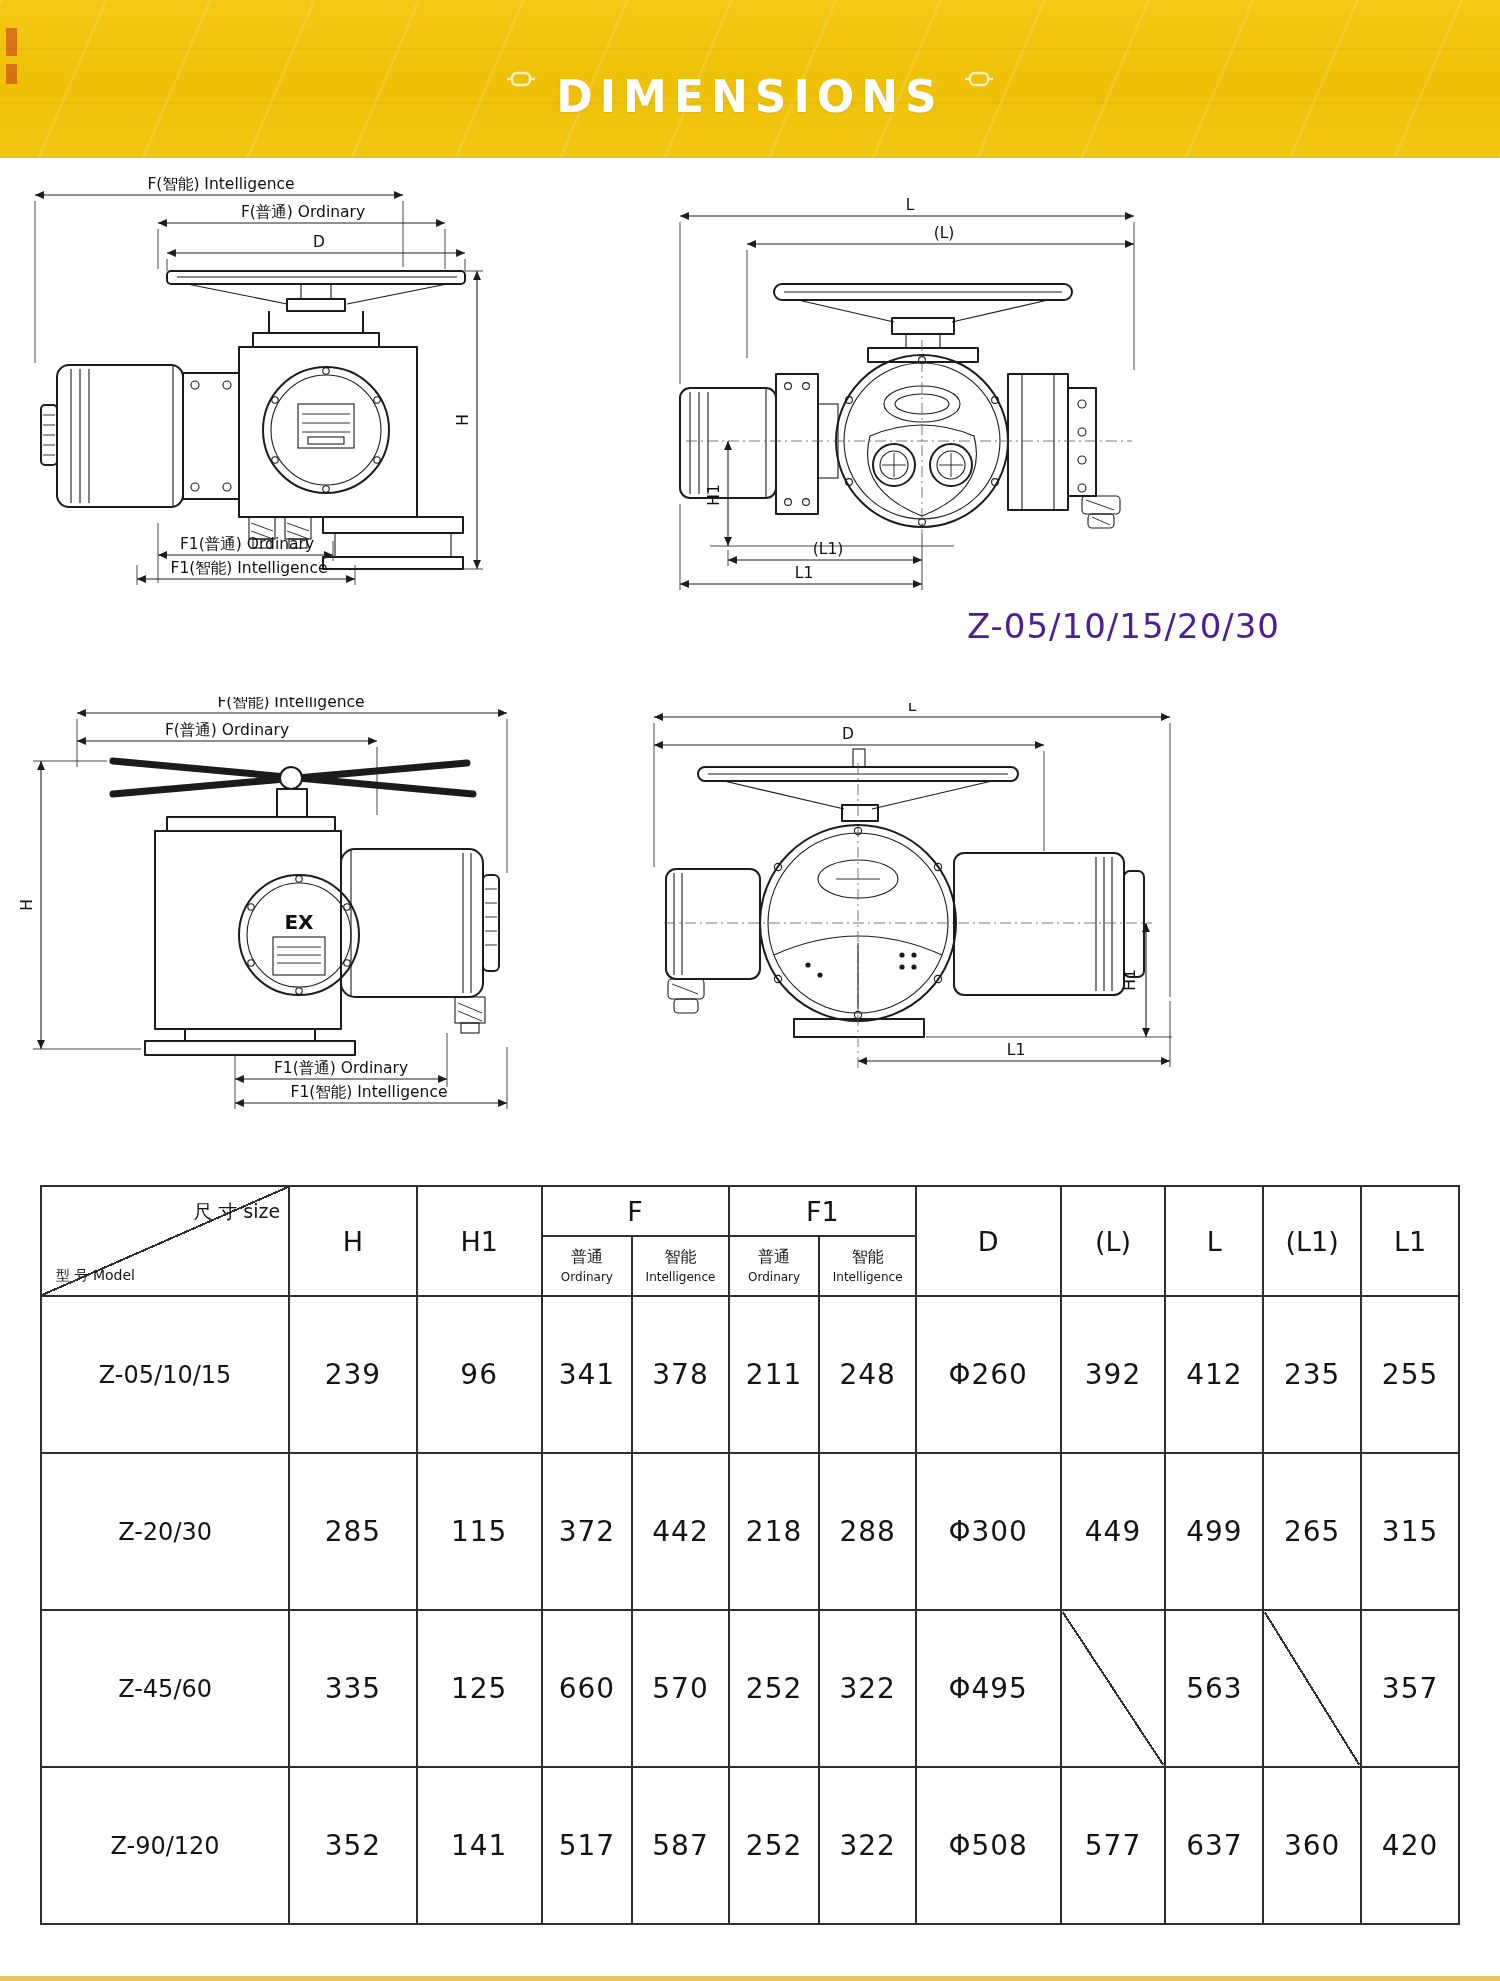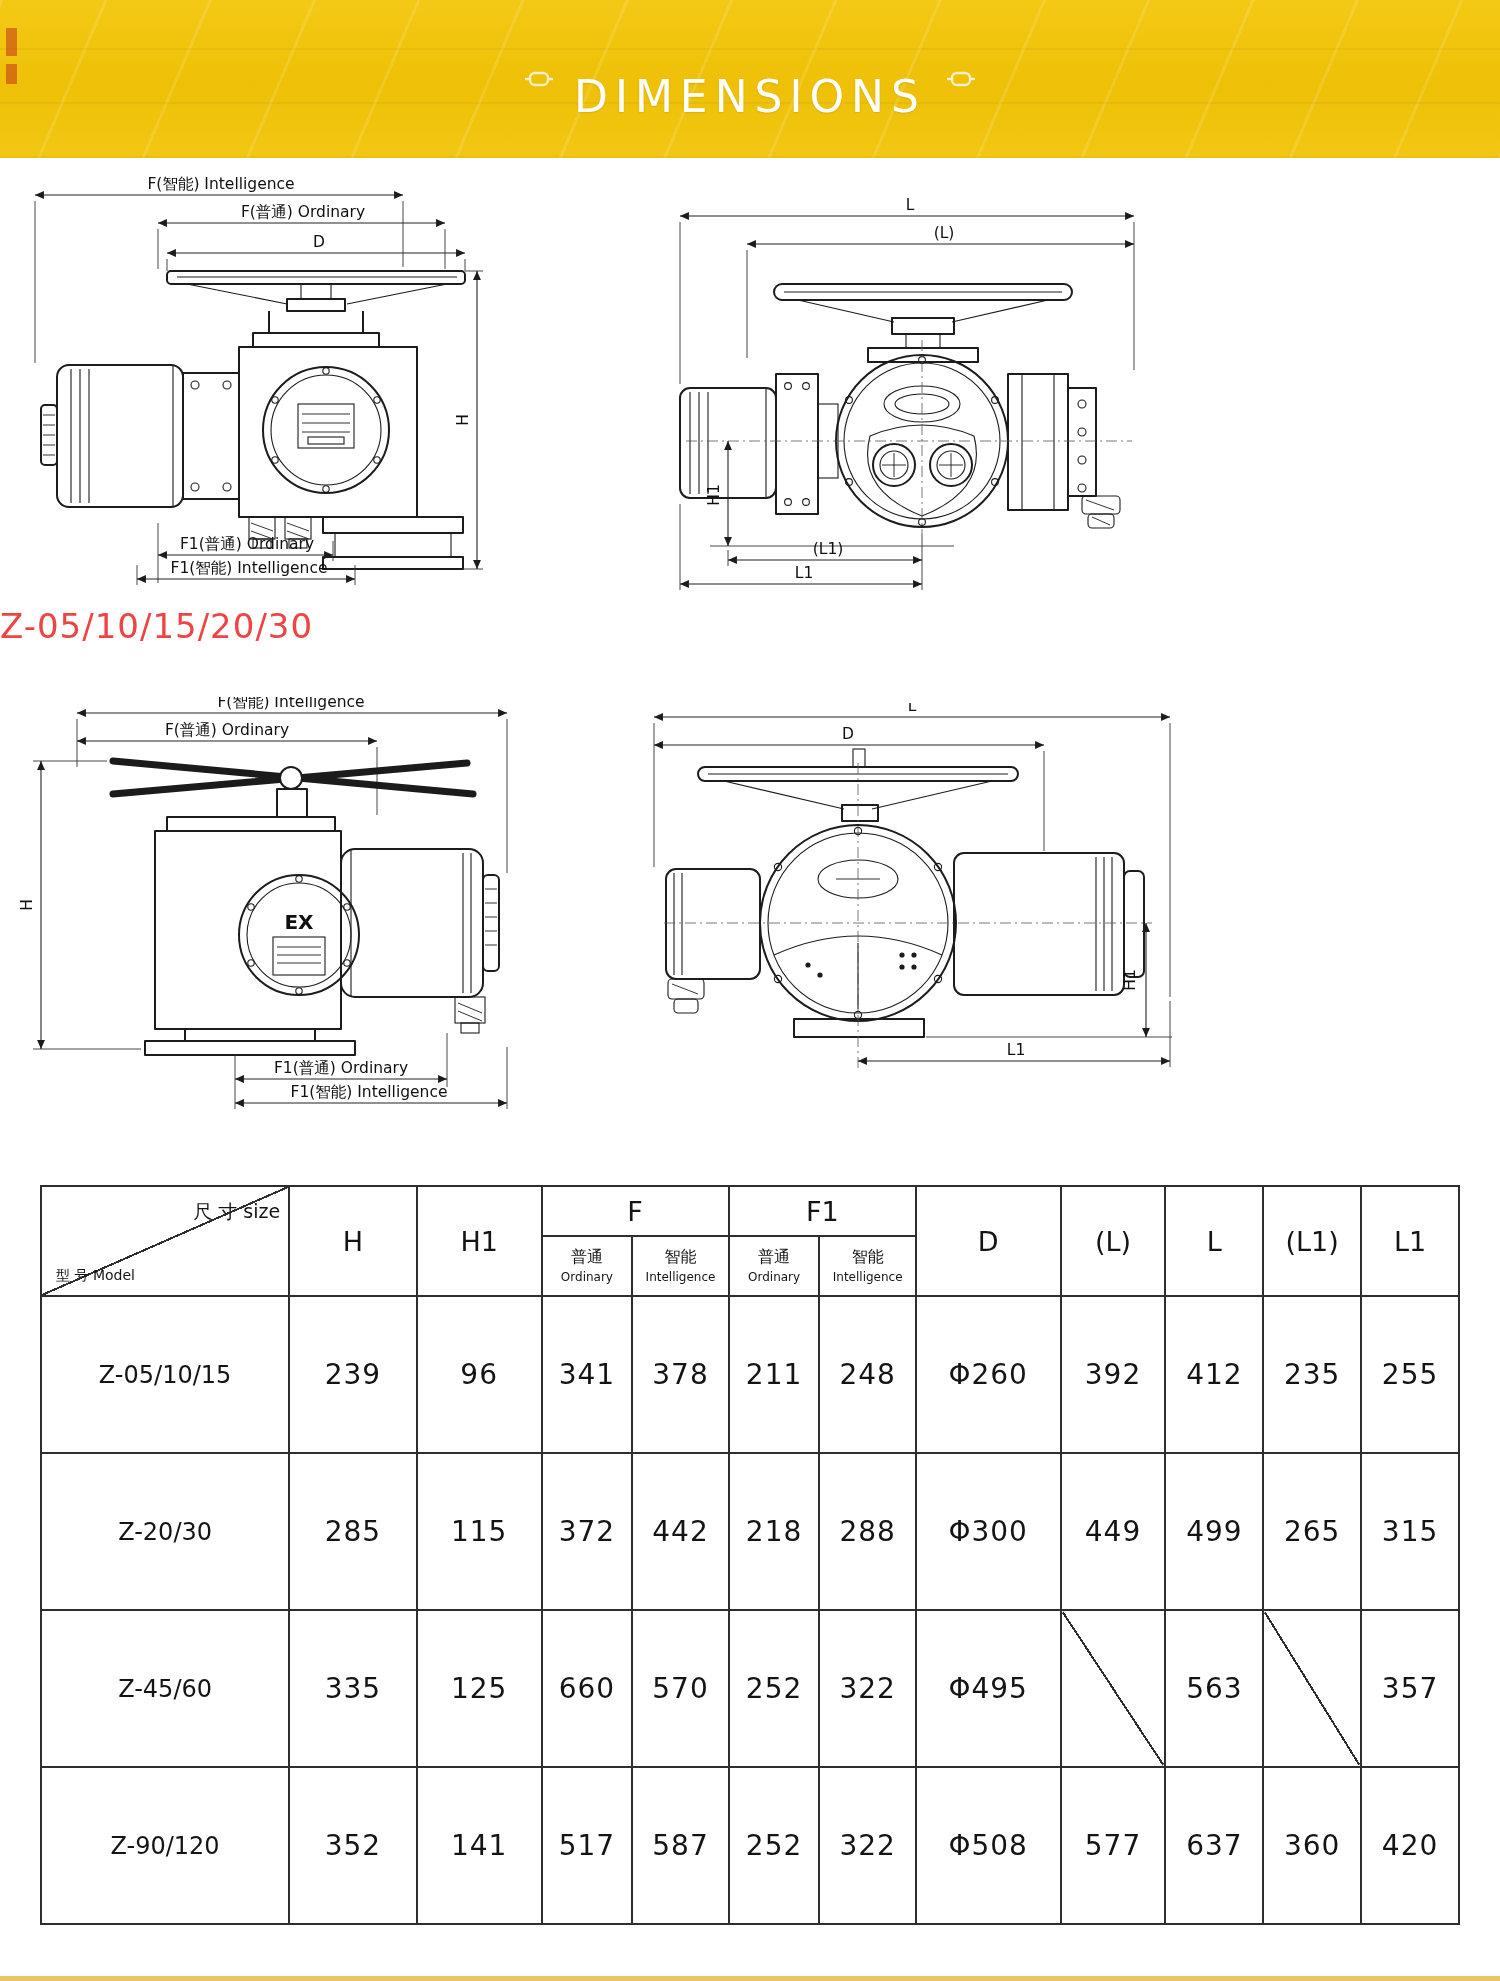--- a/index.html
+++ b/index.html
@@ -9,30 +9,30 @@
 
   
   .banner { position:absolute; left:0; top:0; width:1500px; height:158px;
     background:linear-gradient(180deg,#f4c915 0%,#eec007 55%,#f2c713 100%); }
   .banner::before { content:""; position:absolute; inset:0;
     background:
       repeating-linear-gradient(113deg, rgba(255,255,255,0.12) 0 3px, transparent 3px 96px),
       repeating-linear-gradient(0deg, rgba(120,90,0,0.07) 0 2px, transparent 2px 54px);
   }
   .banner-title-row { position:relative; height:100%; display:flex; align-items:center; justify-content:center; gap:20px; }
-  .banner-title { color:#ffffff; font-size:44px; letter-spacing:7px; font-weight:400;
+  .banner-title { color:#ffffff; font-size:44px; letter-spacing:7px; font-weight:700;
     text-shadow:0 1px 2px rgba(0,0,0,0.10);margin-top:34px; }
   .decor { opacity:.9; }
   .photo-mark { position:absolute; background:rgba(190,35,25,0.5); }
   .m1 { left:6px; top:28px; width:11px; height:28px; }
   .m2 { left:6px; top:64px; width:11px; height:20px; }
 
   
-  .caption { position:absolute; left:0; width:1280px; text-align:left;
-    font-size:34px; color:#ef4444; letter-spacing:1px; }
+  .caption { position:absolute; left:0; width:1280px; text-align:right;
+    font-size:34px; color:#4c1d95; letter-spacing:1px; }
   #cap1 { top:606px; }
   #cap2 { top:1118px; }
 
   
   .drawing { position:absolute; }
   .drawing .ol { fill:none; stroke:#1c1c1c; stroke-width:2; stroke-linejoin:round; }
   .drawing .ol-thin { fill:none; stroke:#1c1c1c; stroke-width:1.1; }
   .drawing .hatch { fill:none; stroke:#1c1c1c; stroke-width:0.9; }
   .drawing .bar { fill:none; stroke:#1b1b1b; stroke-width:7; stroke-linecap:round; }
   .drawing .boss { fill:#ffffff; stroke:#1c1c1c; stroke-width:2; }

